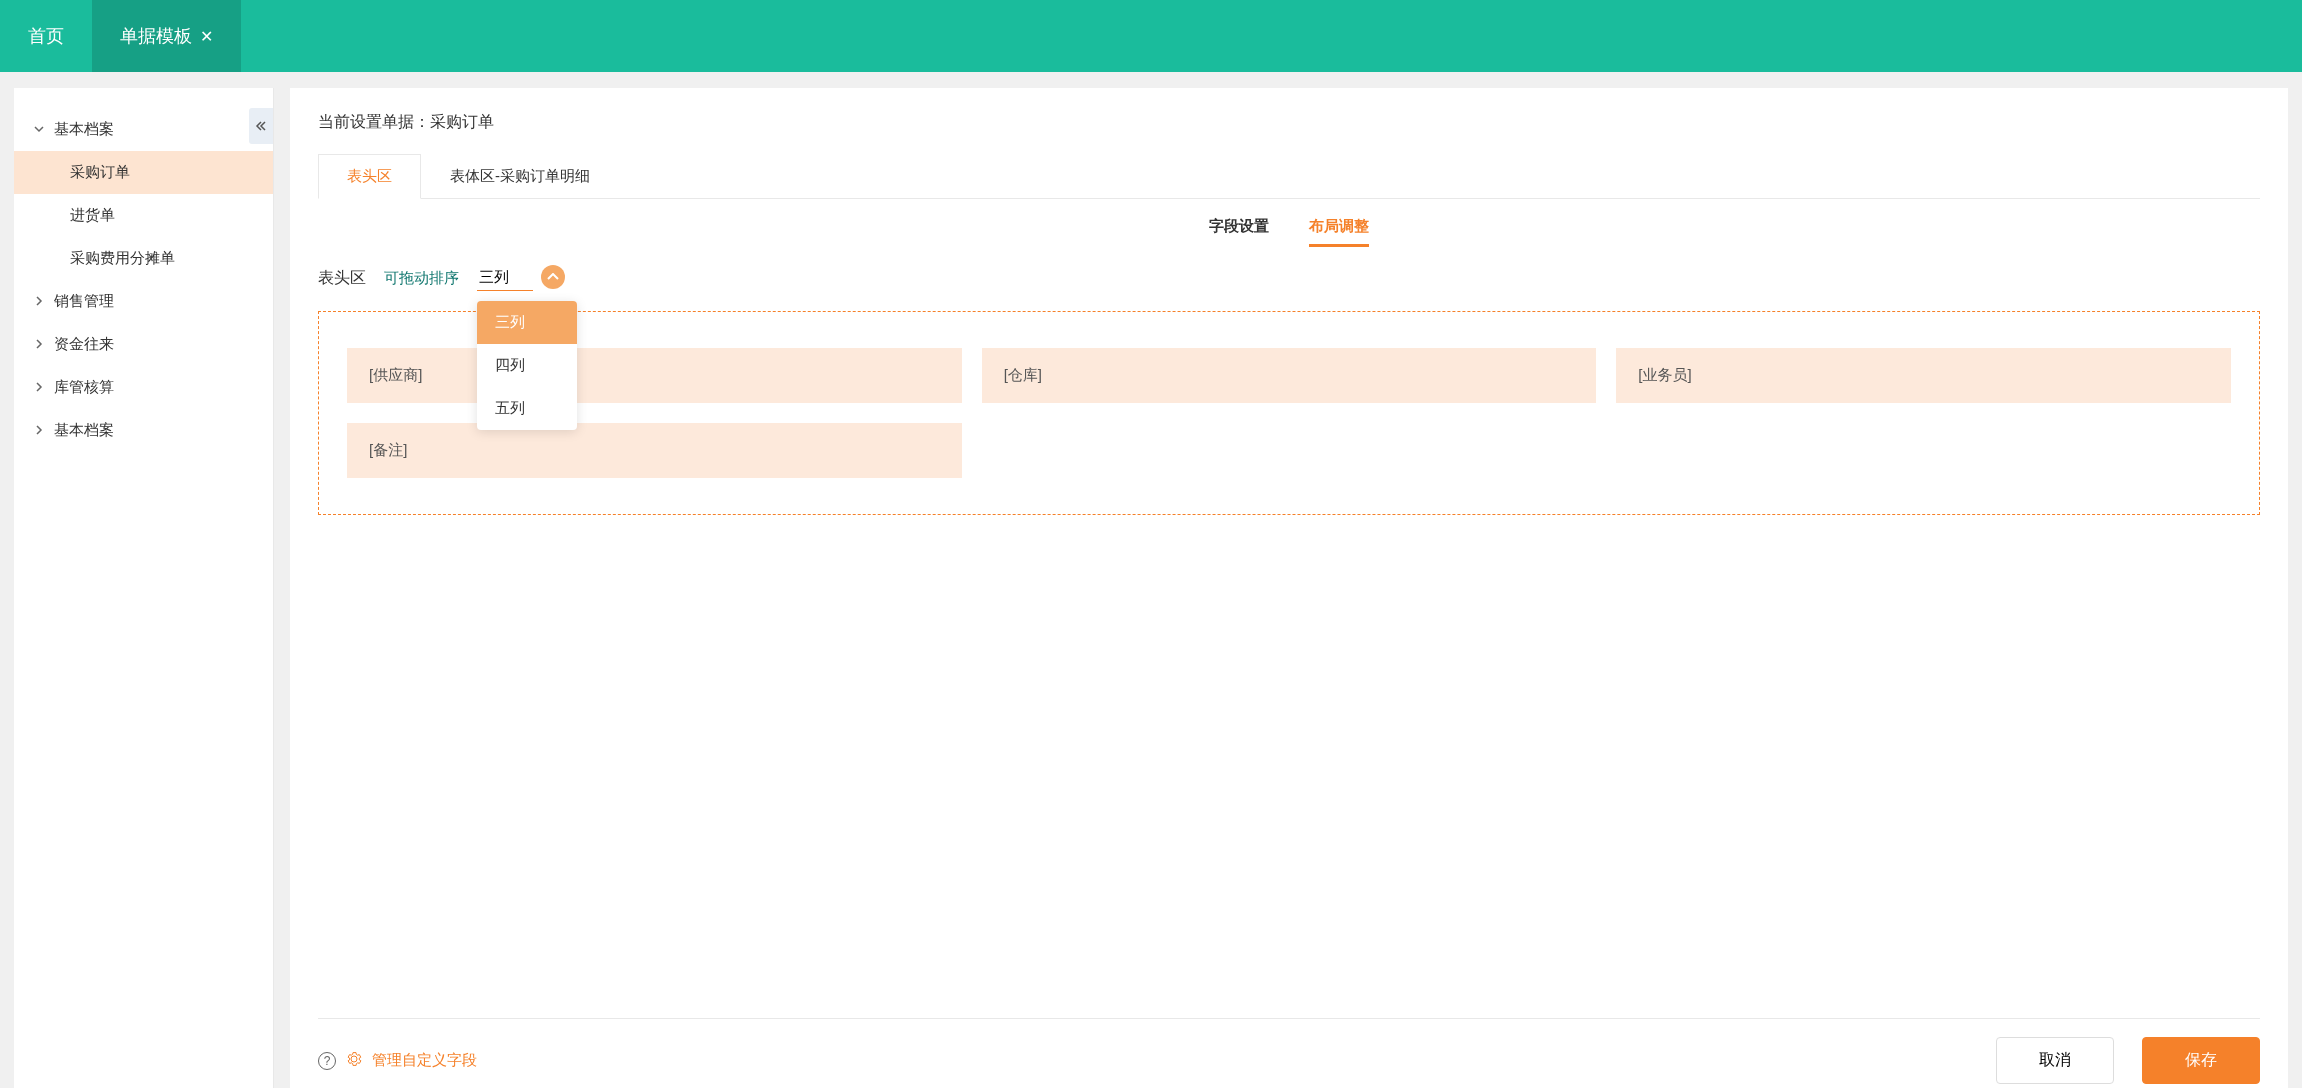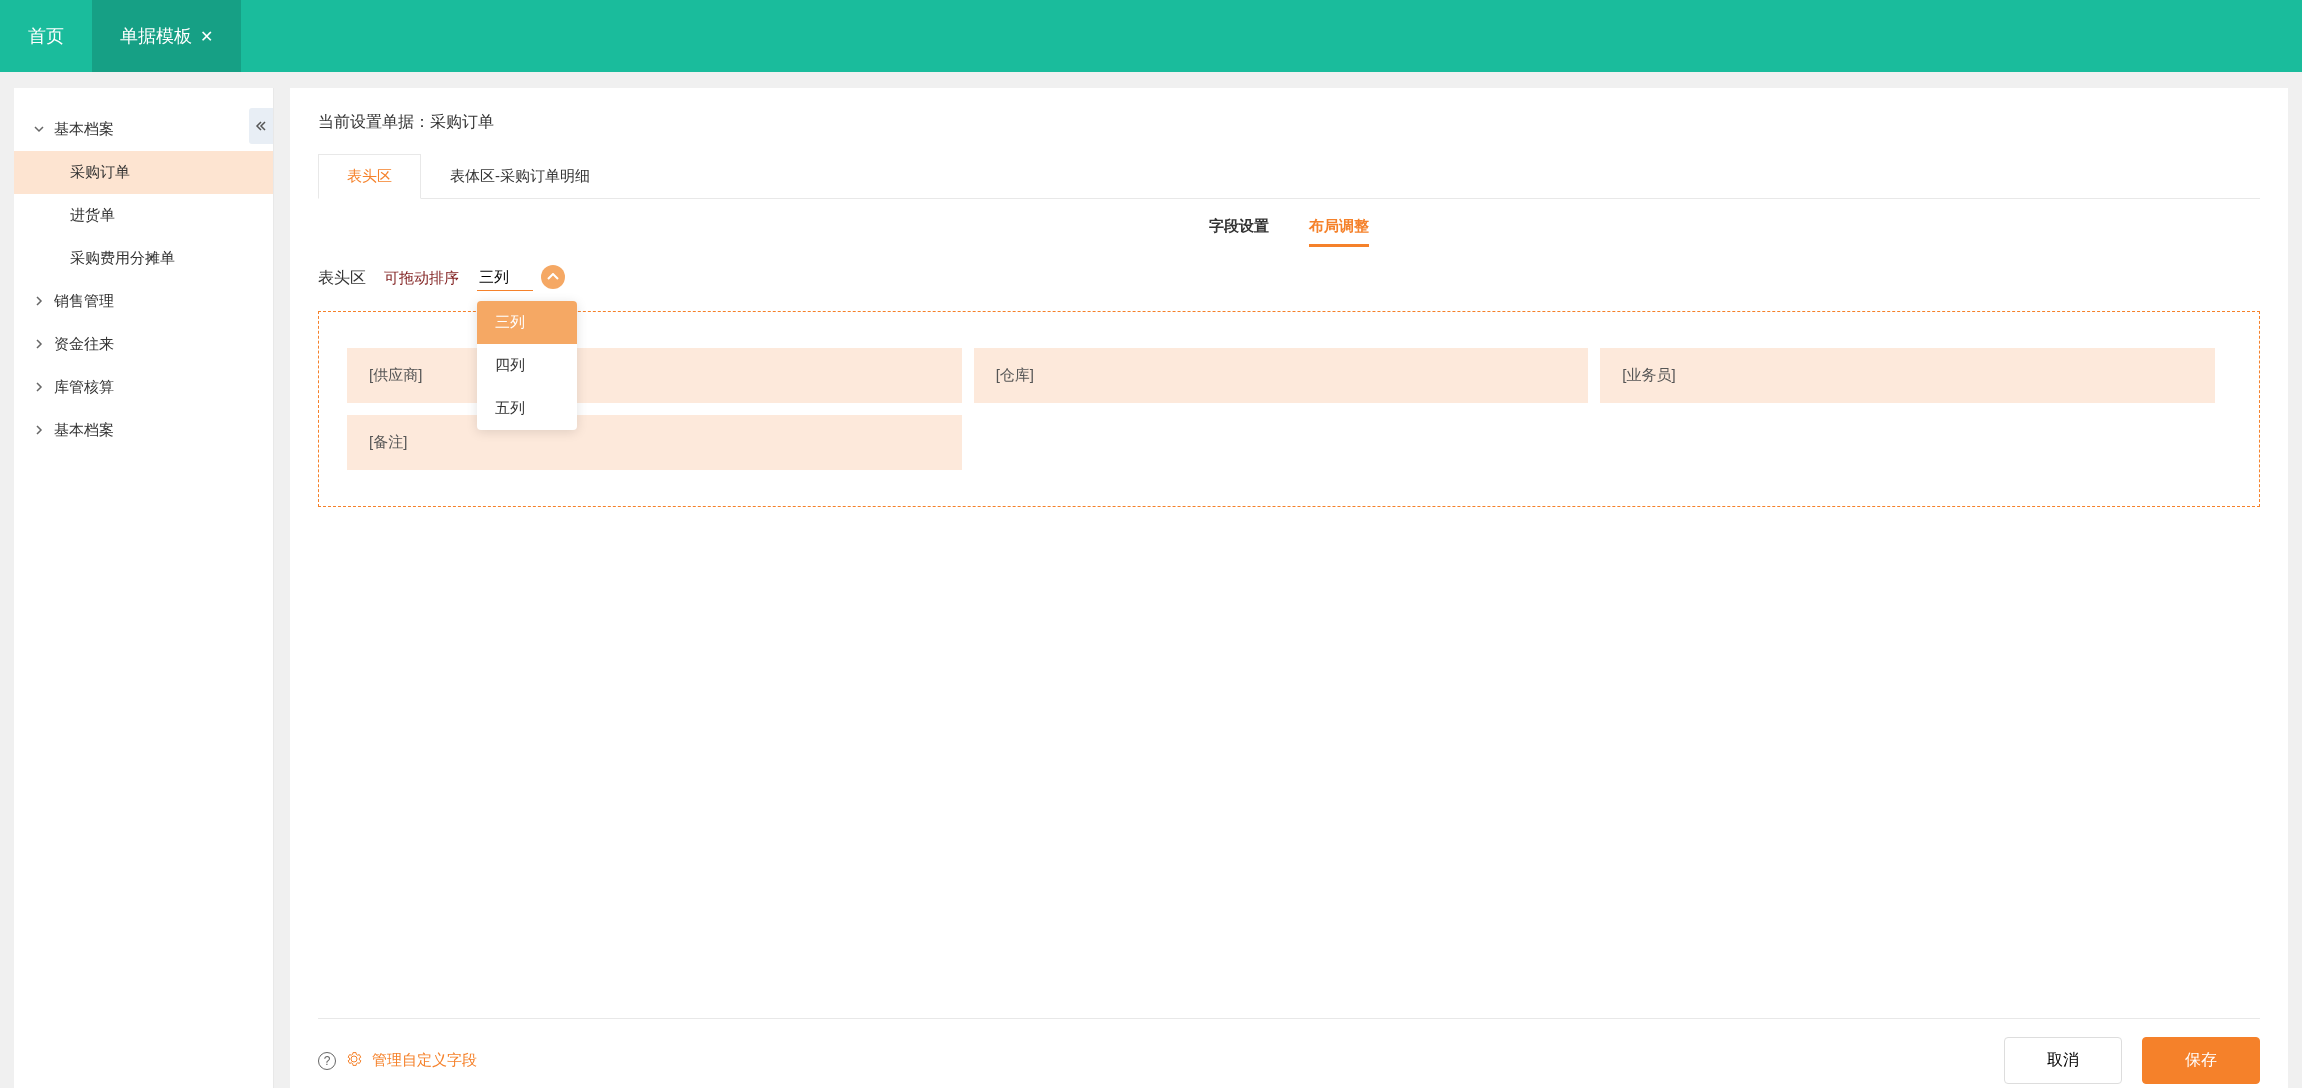--- a/index.html
+++ b/index.html
@@ -132,21 +132,21 @@
       display: flex;
       align-items: center;
       gap: 18px;
       margin-bottom: 20px;
       position: relative;
     }
     .layout-label {
       font-size: 16px;
     }
     .layout-hint {
-      color: #7f1d1d;
+      color: #0f766e;
       font-size: 15px;
     }
     .column-select {
       display: flex;
       align-items: flex-start;
       gap: 8px;
       position: relative;
     }
     .column-input {
       border: none;
@@ -188,21 +188,21 @@
     }
     .dropdown-item.selected {
       background: #f5a864;
       color: #fff;
     }
     .field-area {
       border: 1px dashed #f5812a;
       padding: 36px 28px;
       display: flex;
       flex-wrap: wrap;
-      gap: 12px;
+      gap: 20px;
     }
     .field-card {
       background: #fde9db;
       padding: 18px 22px;
       flex: 0 0 calc((100% - 40px) / 3);
       font-size: 15px;
       color: #555;
       cursor: move;
     }
     .footer {
@@ -232,21 +232,21 @@
     .gear-icon {
       color: #f5812a;
     }
     .manage-link {
       color: #f5812a;
       cursor: pointer;
       font-size: 15px;
     }
     .footer-buttons {
       display: flex;
-      gap: 20px;
+      gap: 28px;
       margin-left: 46px;
     }
     .btn {
       padding: 12px 42px;
       border: 1px solid #ddd;
       background: #fff;
       border-radius: 4px;
       font-size: 16px;
       cursor: pointer;
     }

